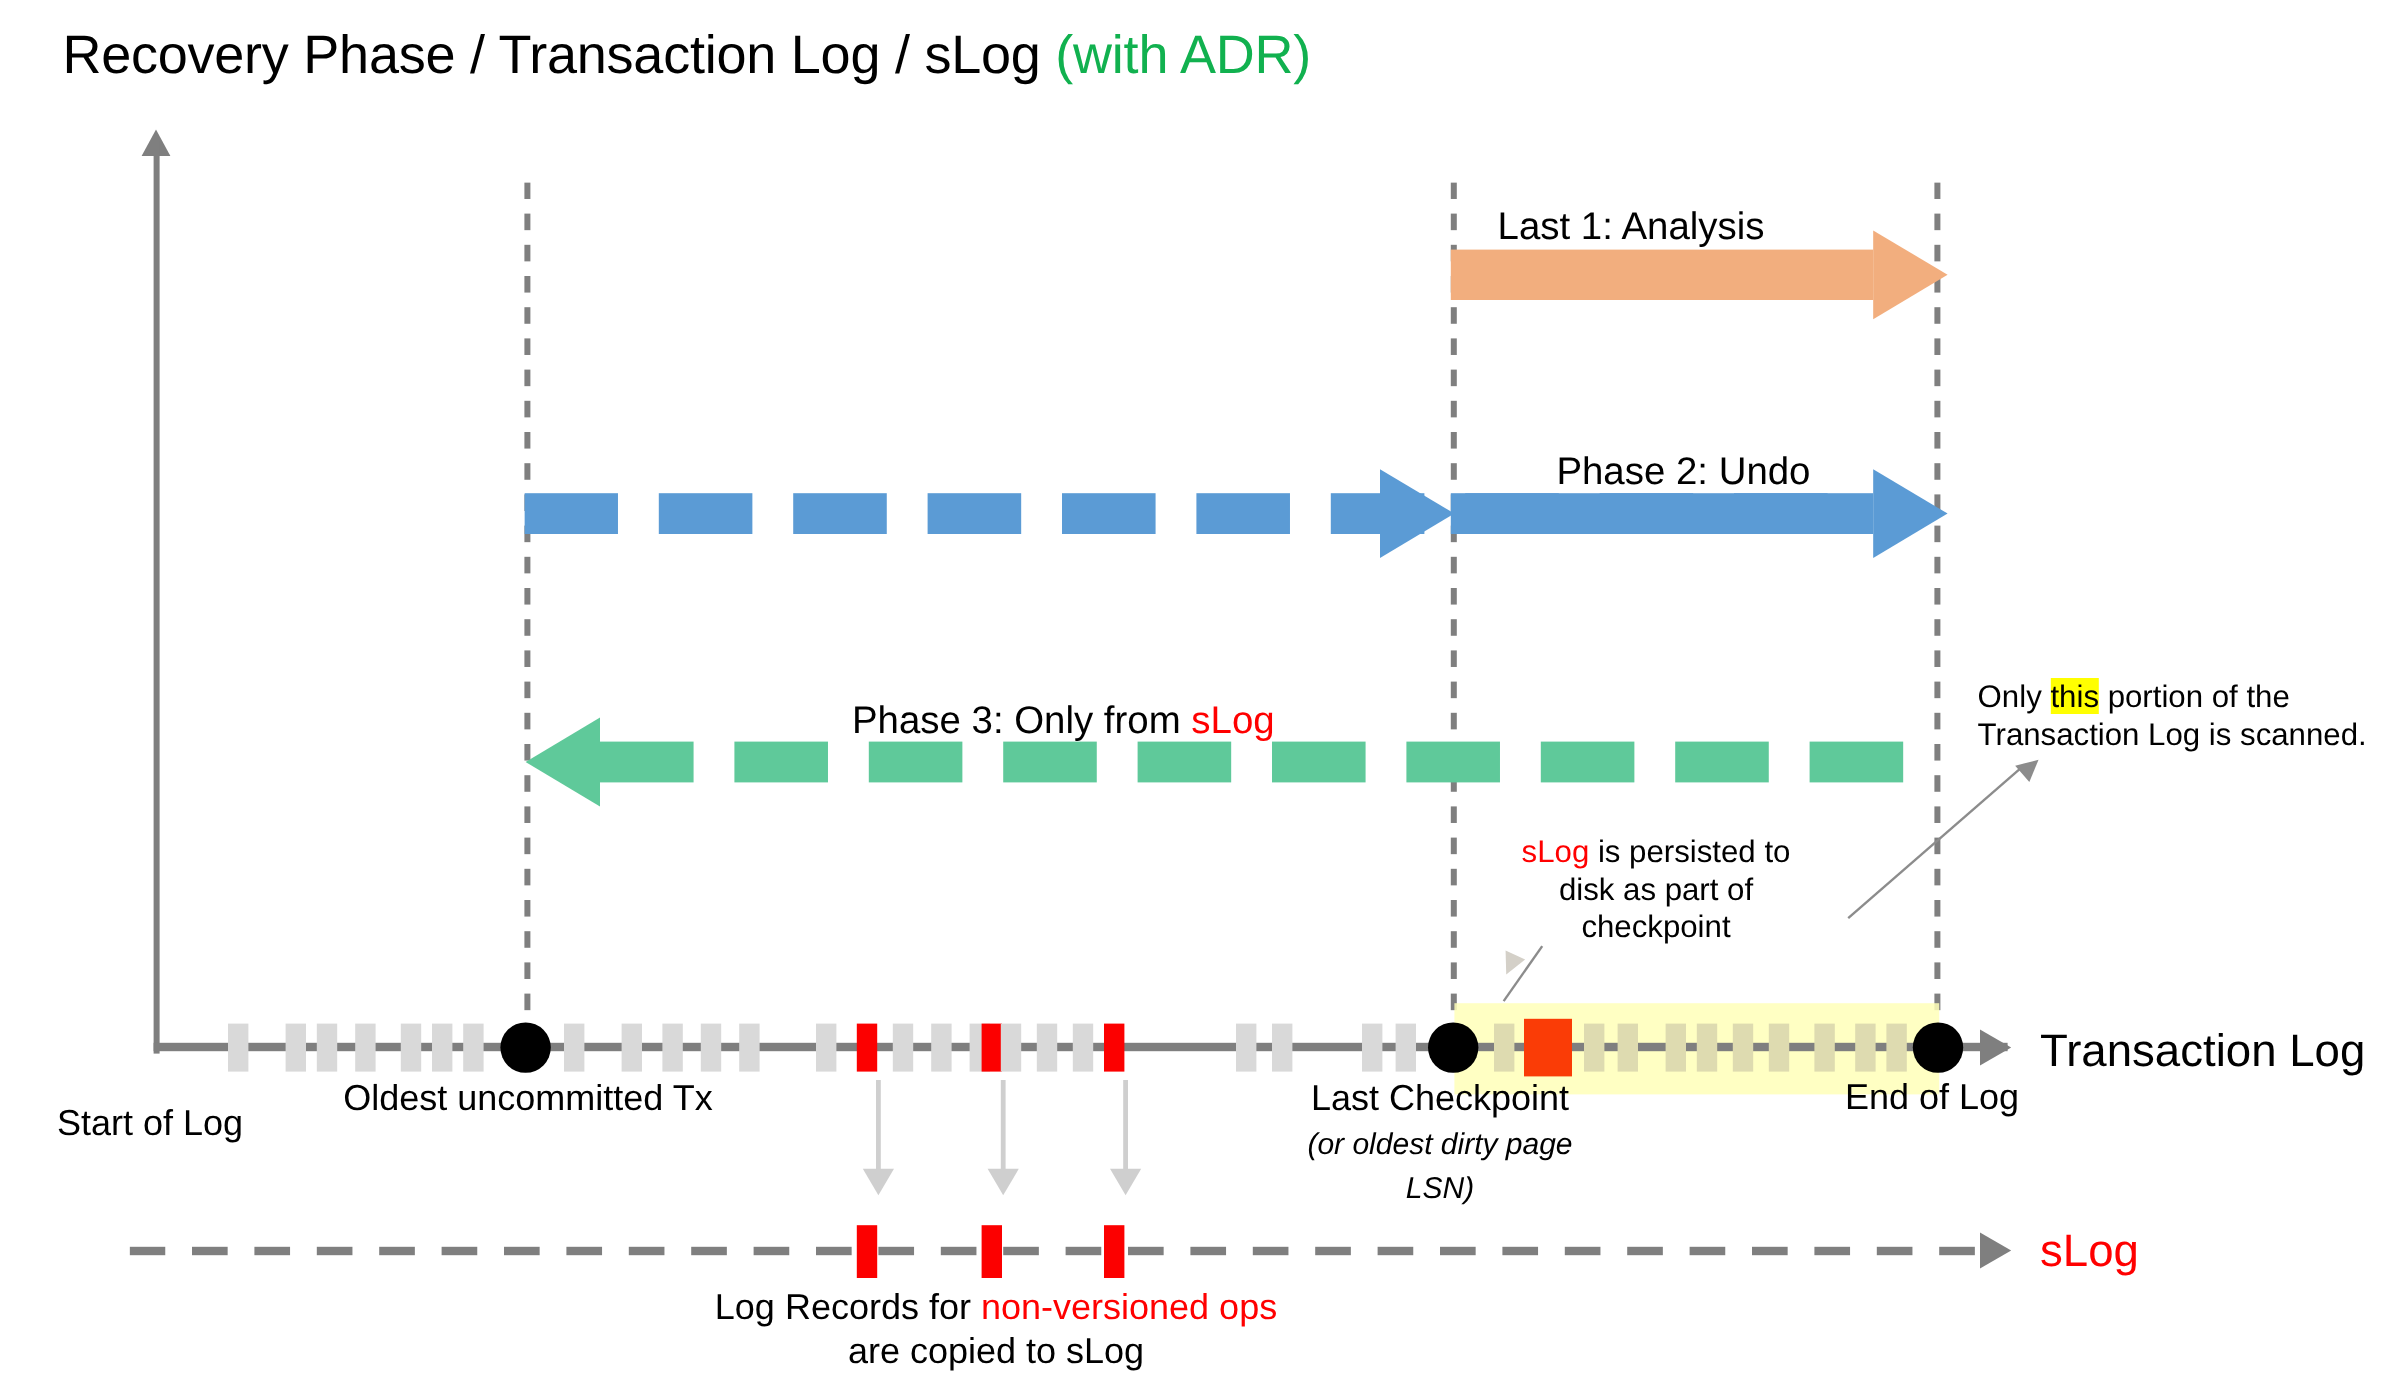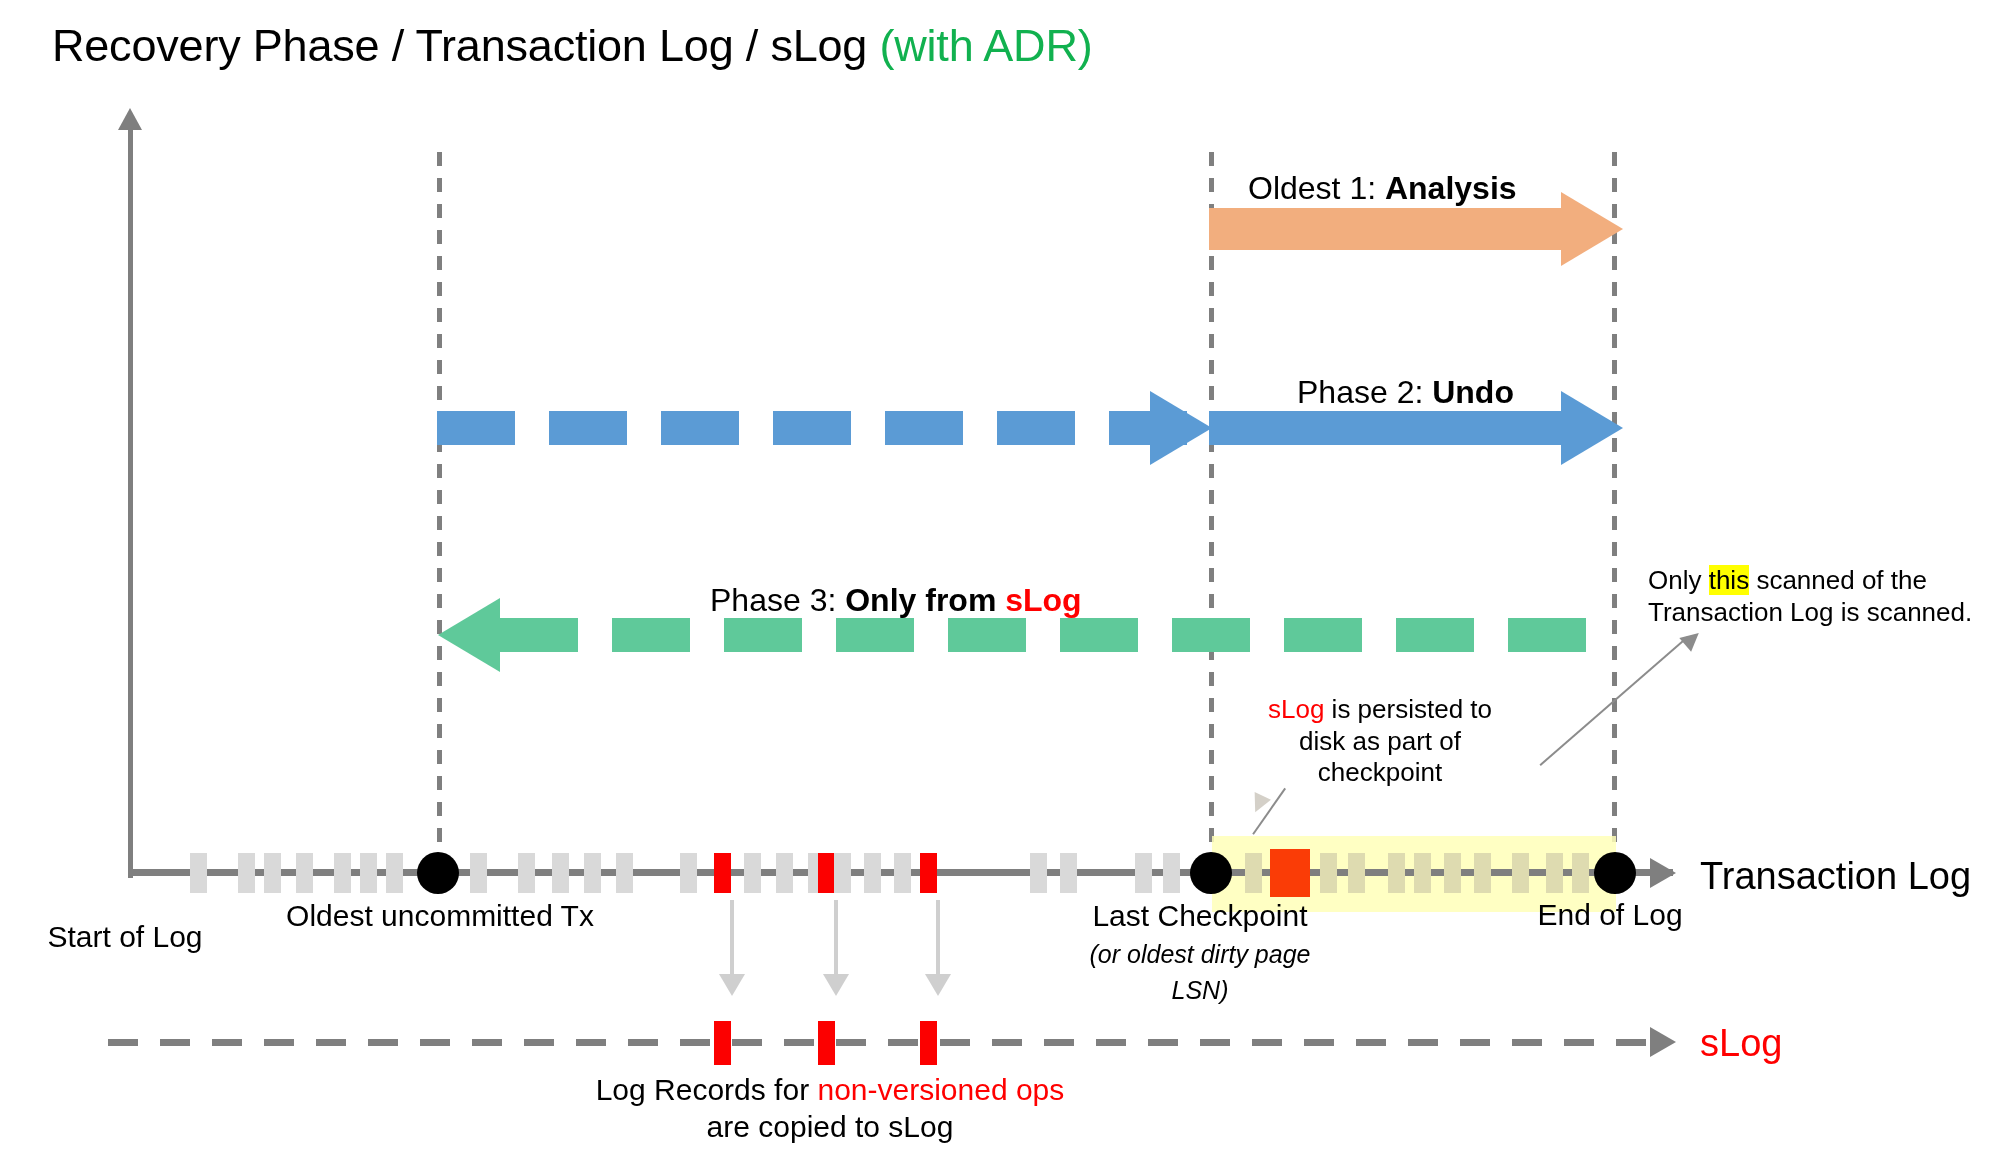--- a/index.html
+++ b/index.html
@@ -138,21 +138,21 @@
     position: absolute;
     width: 0; height: 0;
     border-top: 37px solid transparent;
     border-bottom: 37px solid transparent;
   }
   .dashbar { position: absolute; height: 34px; background-repeat: repeat-x; }
 
   
   .lbl { position: absolute; white-space: nowrap; }
   .phase-lbl { font-size: 32px; }
-  .phase-lbl b { font-weight: bold; }
+  .phase-lbl b { font-weight: normal; }
   .red { color: #ff0000; }
   .axis-lbl { font-size: 30px; }
   .annot { font-size: 26px; line-height: 1.22; text-align: center; }
   .annot-italic { font-style: italic; }
   .hl { background: #ffff00; }
   .center { text-align: center; }
 
   
   .thin-line { position: absolute; background: #8c8c8c; transform-origin: 0 0; height: 2px; }
   .thin-head {
@@ -181,21 +181,21 @@
   <div class="abs vaxis-head"></div>
   <div class="abs vaxis"></div>
 
   <div class="abs vdash" style="left:437px;"></div>
   <div class="abs vdash" style="left:1209px;"></div>
   <div class="abs vdash" style="left:1612px;"></div>
 
   <div class="abs solid-arrow-body" style="left:1209px; top:208px; width:352px; height:42px; background:#f2ae7e;"></div>
   <div class="abs arrow-tip-r" style="left:1561px; top:192px; border-left:62px solid #f2ae7e; border-top-width:37px; border-bottom-width:37px;"></div>
   <div class="abs lbl phase-lbl" style="left:1248px; top:170px;">
-    <span>Oldest 1: </span><b>Analysis</b>
+    <span>Last 1: </span><b>Analysis</b>
   </div>
 
   <div class="abs dashbar" style="left:437px; top:411px; width:1110px; background-image:linear-gradient(to right, #5b9bd5 0 78px, rgba(0,0,0,0) 78px 112px); background-size:112px 34px;"></div>
   <div class="abs arrow-tip-r" style="left:1150px; top:391px; border-left:62px solid #5b9bd5; border-top-width:37px; border-bottom-width:37px;"></div>
 
   <div class="abs solid-arrow-body" style="left:1209px; top:411px; width:352px;"></div>
   <div class="abs" style="left:1209px; top:411px; width:352px; height:34px; background:#5b9bd5;"></div>
   <div class="abs arrow-tip-r" style="left:1561px; top:391px; border-left:62px solid #5b9bd5; border-top-width:37px; border-bottom-width:37px;"></div>
   <div class="abs lbl phase-lbl" style="left:1297px; top:374px;">
     <span>Phase 2: </span><b>Undo</b>
@@ -210,21 +210,21 @@
   <div class="abs annot" style="left:1230px; top:694px; width:300px;">
     <span class="red">sLog</span><span> is persisted to</span><br>
     <span>disk as part of</span><br>
     <span>checkpoint</span>
   </div>
 
   <div class="abs thin-line" style="left:1286px; top:789px; width:56px; transform:rotate(125deg);"></div>
   <div class="abs thin-head" style="left:1250px; top:795px; transform:rotate(205deg); border-bottom-color:#d4d0c8;"></div>
 
   <div class="abs annot" style="left:1648px; top:565px; width:350px; text-align:left;">
-    <span>Only </span><span class="hl">this</span><span> scanned of the</span><br>
+    <span>Only </span><span class="hl">this</span><span> portion of the</span><br>
     <span>Transaction Log is scanned.</span>
   </div>
 
   <div class="abs thin-line" style="left:1688px; top:638px; width:195px; transform:rotate(139deg);"></div>
   <div class="abs thin-head" style="left:1683px; top:630px; transform:rotate(49deg); border-bottom-color:#8c8c8c;"></div>
 
   <div class="abs" id="scan-band"></div>
 
   <div class="abs tl-line" style="width:1545px;"></div>
   <div class="abs tl-head" style="left:1650px;"></div>

